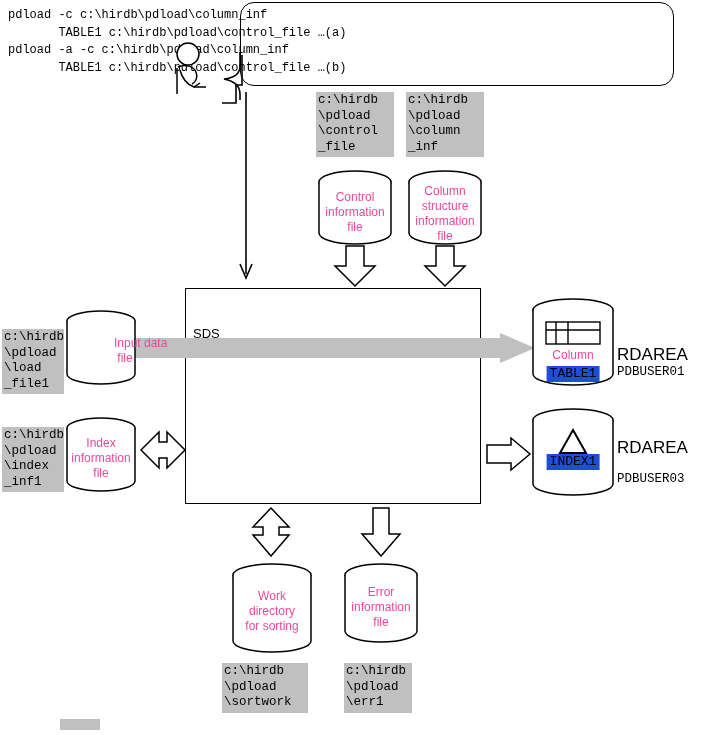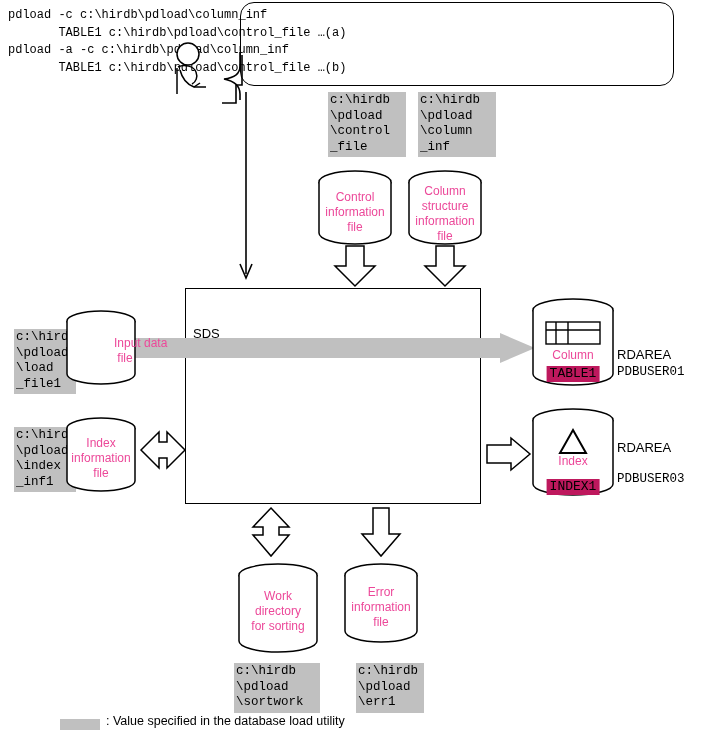--- a/index.html
+++ b/index.html
@@ -46,21 +46,20 @@
   
   .pathbox {
     background: #c0c0c0;
     font-family: "Liberation Mono", "DejaVu Sans Mono", monospace;
     font-size: 12.5px;
     line-height: 15.5px;
     white-space: pre;
     padding: 1px 3px 2px 2px;
     box-sizing: border-box;
     color: #000;
-    margin-left: 12px;
   }
   .cyl-label {
     position: absolute;
     left: 0; right: 0;
     text-align: center;
     font-size: 12px;
     line-height: 15px;
     color: #ec4899;
     pointer-events: none;
   }
@@ -78,37 +77,37 @@
     left: 193px; top: 293px;
     font-size: 13px;
     margin-top: 33px;
   }
 
   
   .gray-arrow { left: 133px; top: 333px; }
 
   
   .rdarea-name {
-    font-size: 13px;
+    font-size: 17px;
     line-height: 16px;
     white-space: nowrap;
   }
   .rdarea-id {
     font-family: "Liberation Mono", "DejaVu Sans Mono", monospace;
     font-size: 12.5px;
     line-height: 16px;
     white-space: nowrap;
   }
 
   
   .obj-name {
     position: absolute;
     left: 50%;
     transform: translateX(-50%);
-    background: #be185d;
+    background: #1d4ed8;
     font-family: "Liberation Mono", "DejaVu Sans Mono", monospace;
     font-size: 13px;
     line-height: 16px;
     padding: 0 3px;
     white-space: nowrap;
   }
 
   
   .legend-swatch {
     left: 60px; top: 719px;
@@ -244,33 +243,33 @@
   <div class="abs rdarea-name" style="left:617px; top:347px;">RDAREA</div>
   <div class="abs rdarea-id" style="left:617px; top:364px;text-align:center;">PDBUSER01</div>
 
   <div class="abs" style="left:532px; top:408px;">
     <svg width="82" height="90">
       <ellipse cx="41" cy="12" rx="40" ry="11" fill="#fff" stroke="#000" stroke-width="1.5"></ellipse>
       <path d="M1,12 L1,76 A40,11 0 0 0 81,76 L81,12" fill="#fff" stroke="#000" stroke-width="1.5"></path>
       <path d="M41,22 L54,45 L28,45 Z" fill="#fff" stroke="#000" stroke-width="2"></path>
     </svg>
     <div class="cyl-label" style="top:46px;">Index</div>
-    <div class="obj-name" style="top:71px;">INDEX1</div>
+    <div class="obj-name" style="top:46px;">INDEX1</div>
   </div>
   <div class="abs rdarea-name" style="left:617px; top:440px;">RDAREA</div>
   <div class="abs rdarea-id" style="left:617px; top:471px;">PDBUSER03</div>
 
   <svg class="abs" style="left:487px; top:437px;" width="44" height="34">
     <path d="M0,8 L24,8 L24,1 L43,17 L24,33 L24,26 L0,26 Z" fill="#fff" stroke="#000" stroke-width="1.5"></path>
   </svg>
 
   <svg class="abs" style="left:250px; top:508px;" width="44" height="50">
     <path d="M21,0 L39,19 L29,19 L29,27 L39,27 L21,48 L3,27 L13,27 L13,19 L3,19 Z" fill="#fff" stroke="#000" stroke-width="1.5"></path>
   </svg>
-  <div class="abs" style="left:238px; top:563px;">
+  <div class="abs" style="left:232px; top:563px;">
     <svg width="80" height="92">
       <ellipse cx="40" cy="12" rx="39" ry="11" fill="#fff" stroke="#000" stroke-width="1.5"></ellipse>
       <path d="M1,12 L1,78 A39,11 0 0 0 79,78 L79,12" fill="#fff" stroke="#000" stroke-width="1.5"></path>
     </svg>
     <div class="cyl-label" style="top: 26px; white-space: pre;">Work
 directory
 for sorting</div>
   </div>
   <div class="abs pathbox" style="left: 222px; top: 663px; width: 86px; white-space: pre;">c:\hirdb
 \pdload
@@ -286,15 +285,14 @@
     </svg>
     <div class="cyl-label" style="top: 22px; white-space: pre;">Error
 information
 file</div>
   </div>
   <div class="abs pathbox" style="left: 344px; top: 663px; width: 68px; white-space: pre;">c:\hirdb
 \pdload
 \err1</div>
 
   <div class="abs legend-swatch"></div>
-  <div class="abs legend-text">: Value specified in the database load utility</div>
 
 </div>
 
 </body></html>

